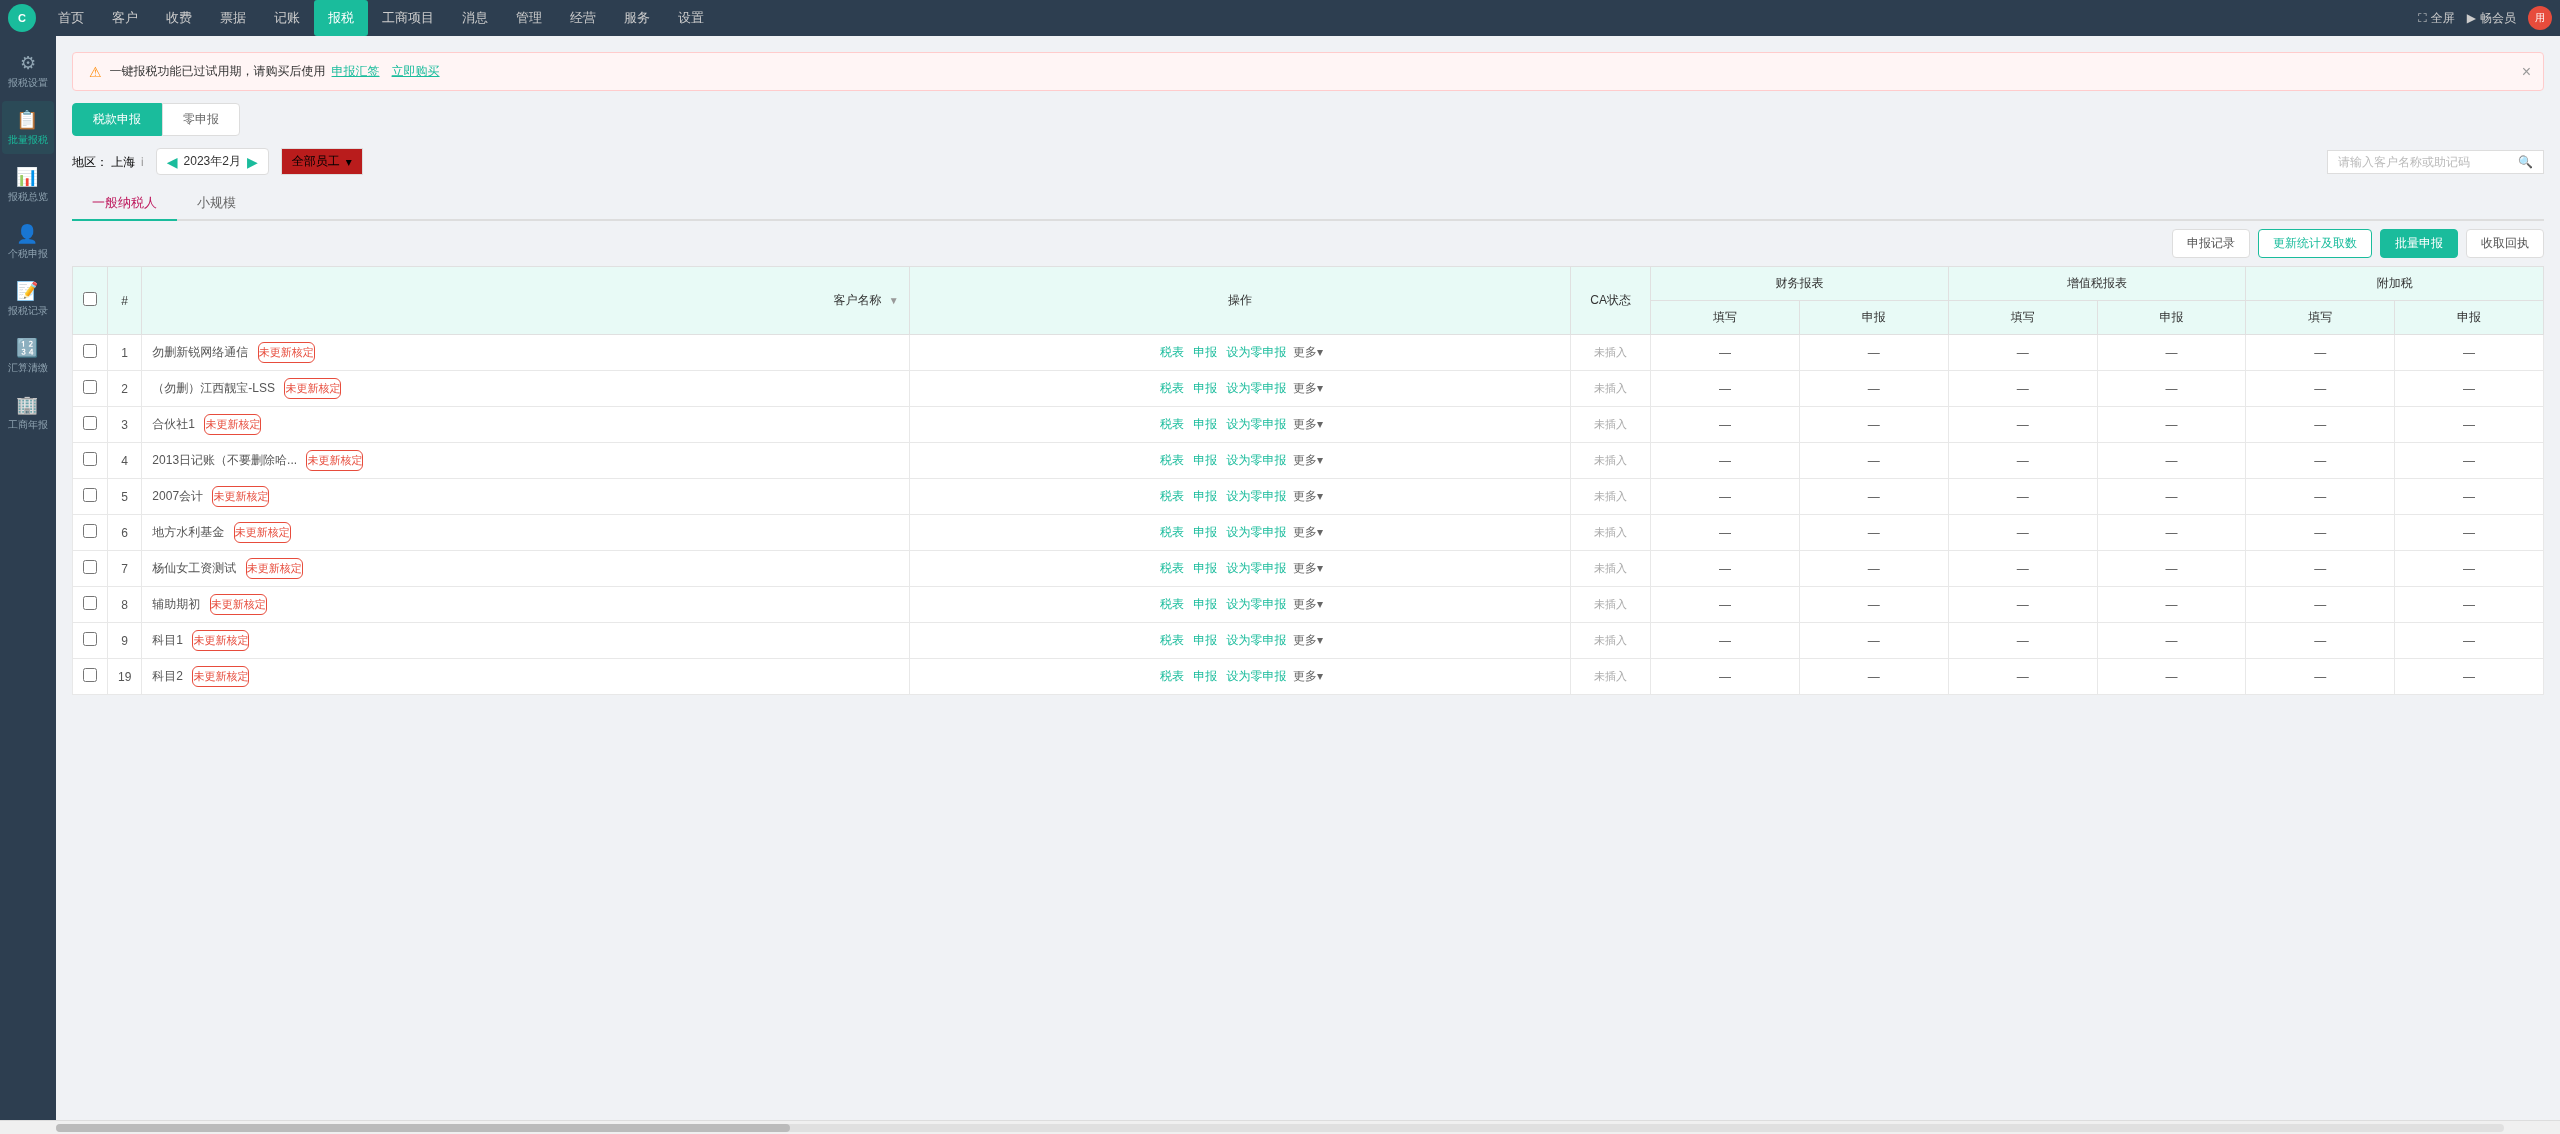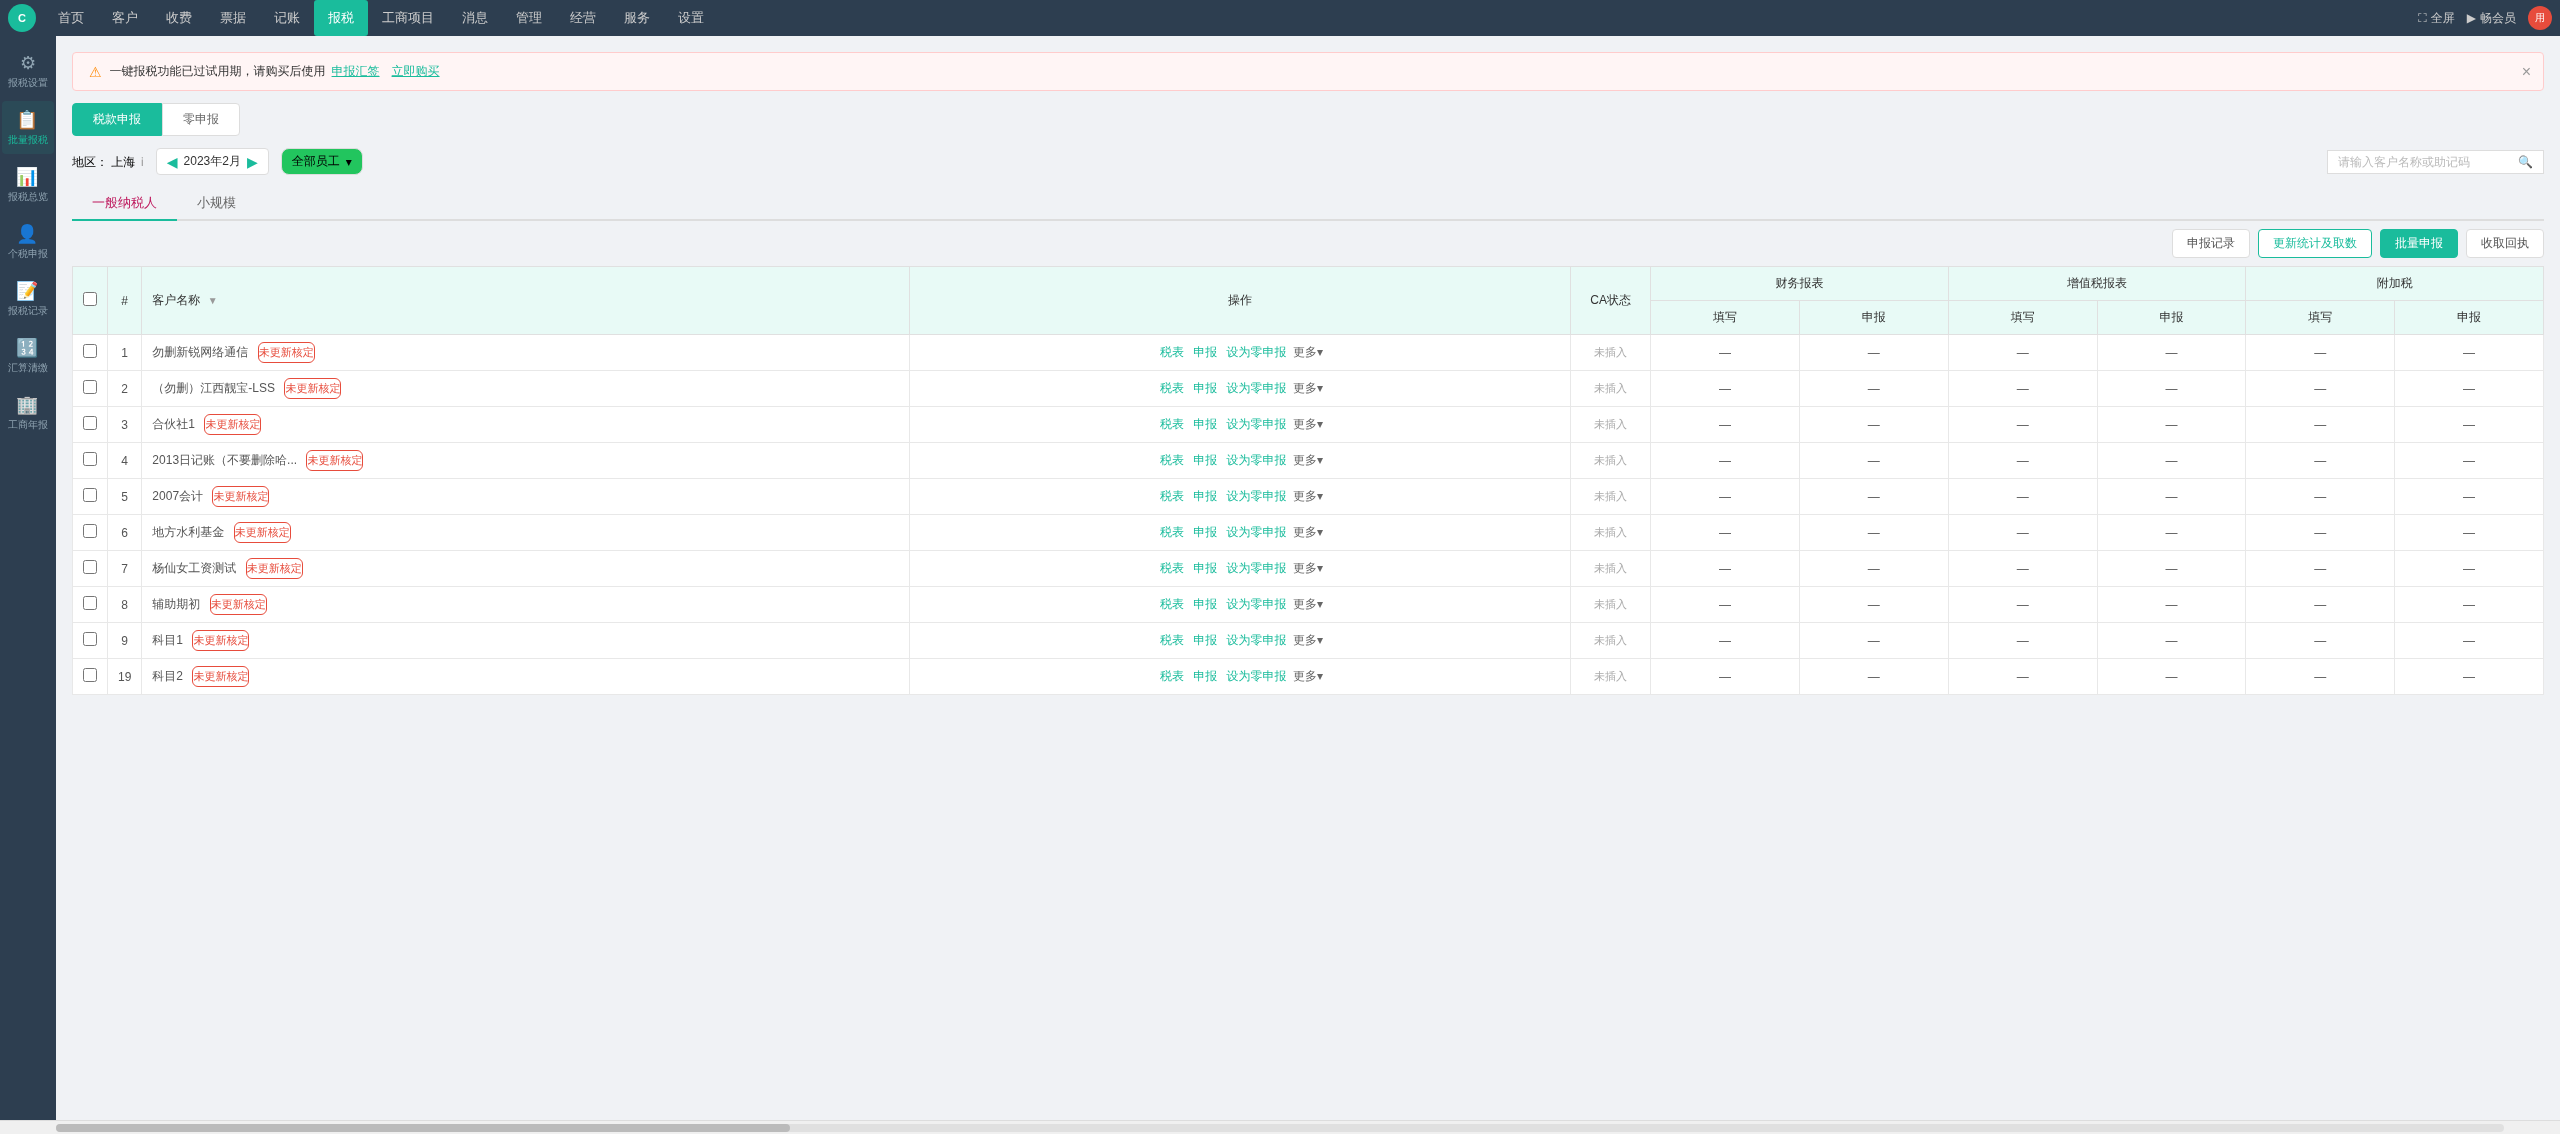--- a/index.html
+++ b/index.html
@@ -39,21 +39,21 @@
     .tab-btn:first-child { border-radius: 4px 0 0 4px; }
     .tab-btn:last-child { border-radius: 0 4px 4px 0; }
     .tab-btn.active { background: #1abc9c; color: white; border-color: #1abc9c; }
 
     
     .filter-row { display: flex; align-items: center; margin-bottom: 12px; gap: 12px; flex-wrap: wrap; }
     .info-icon { color: #999; font-size: 12px; cursor: pointer; margin-left: 2px; }
     .month-nav { display: flex; align-items: center; gap: 6px; background: white; border: 1px solid #ddd; border-radius: 4px; padding: 4px 10px; }
     .month-nav-btn { background: none; border: none; cursor: pointer; color: #1abc9c; font-size: 14px; }
     .month-text { font-size: 12px; color: #333; }
-    .staff-select { display: flex; align-items: center; background: #22c55e; border: 1px solid #ddd; border-radius: 8px; padding: 4px 10px; cursor: pointer; font-size: 12px; gap: 6px; }
+    .staff-select { display: flex; align-items: center; background: #b91c1c; border: 1px solid #ddd; border-radius: 0; padding: 4px 10px; cursor: pointer; font-size: 12px; gap: 6px; }
     .search-box { margin-left: auto; display: flex; align-items: center; background: white; border: 1px solid #ddd; border-radius: 0; padding: 4px 10px; }
     .search-input { border: none; outline: none; font-size: 12px; color: #333; width: 180px; }
     .search-input::placeholder { color: #bbb; }
     .search-icon { color: #bbb; cursor: pointer; }
 
     
     .taxpayer-tabs { display: flex; margin-bottom: 8px; border-bottom: 2px solid #ddd; align-items: flex-end; }
     .taxpayer-tab { padding: 7px 20px; cursor: pointer; font-size: 13px; color: #666; border-bottom: 2px solid transparent; margin-bottom: -2px; }
     .taxpayer-tab.active { color: #be185d; border-bottom-color: #1abc9c; font-weight: 500; }
 
@@ -208,21 +208,21 @@
     </div>
 
     <div style="overflow-x:auto;">
       <table class="data-table">
         <thead>
           <tr>
             <th rowspan="2" style="width:30px;">
               <input type="checkbox" class="cb" style="">
             </th>
             <th rowspan="2" style="width:30px;">#</th>
-            <th rowspan="2" style="min-width:180px;text-align:left;">
+            <th rowspan="2" style="min-width:180px;text-align:right;">
               <span>客户名称</span>
               <span class="col-sort-icon">▼</span>
             </th>
             <th rowspan="2" style="min-width:200px;">操作</th>
             <th rowspan="2" style="width:80px;">CA状态</th>
             <th colspan="2" class="th-subgroup">财务报表</th>
             <th colspan="2" class="th-subgroup">增值税报表</th>
             <th colspan="2" class="th-subgroup">附加税</th>
           </tr>
           <tr>

